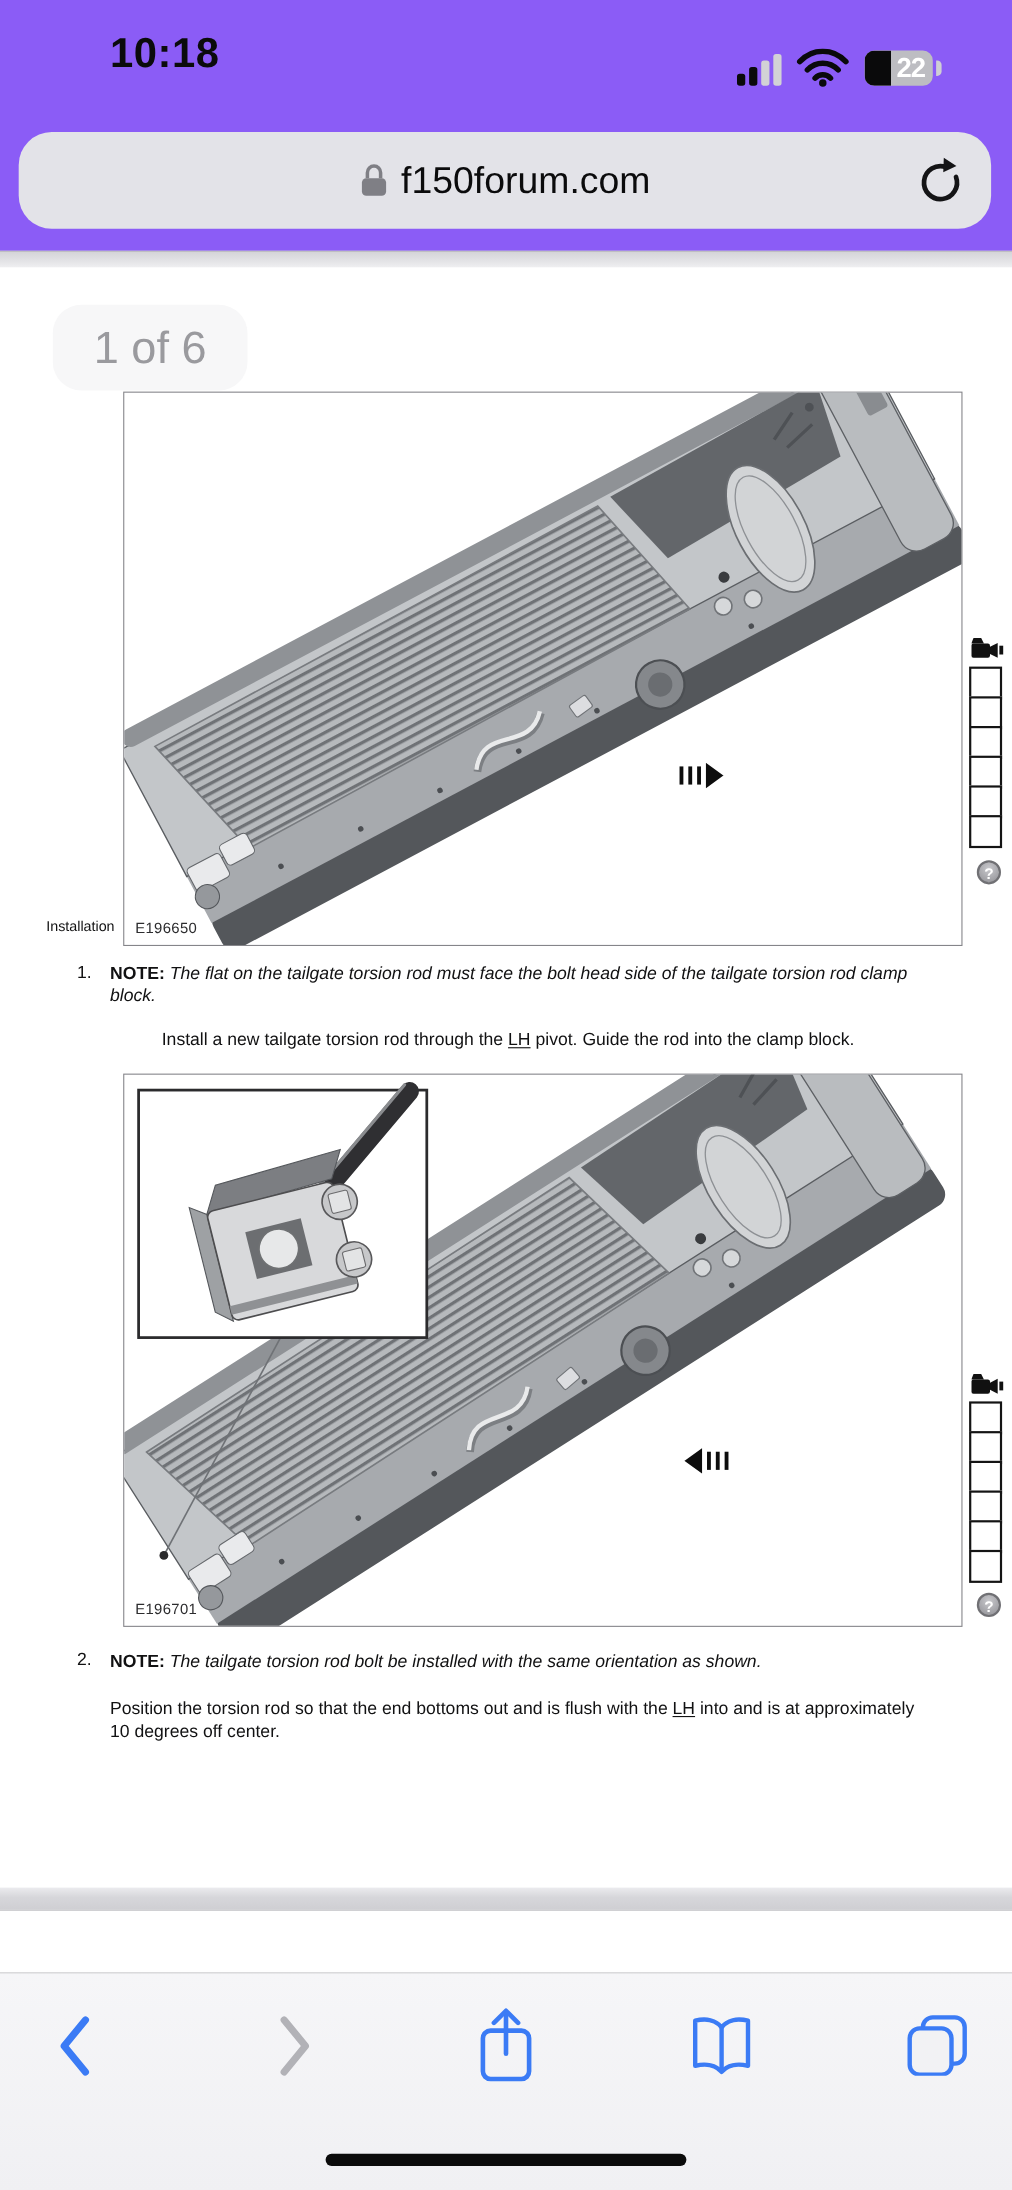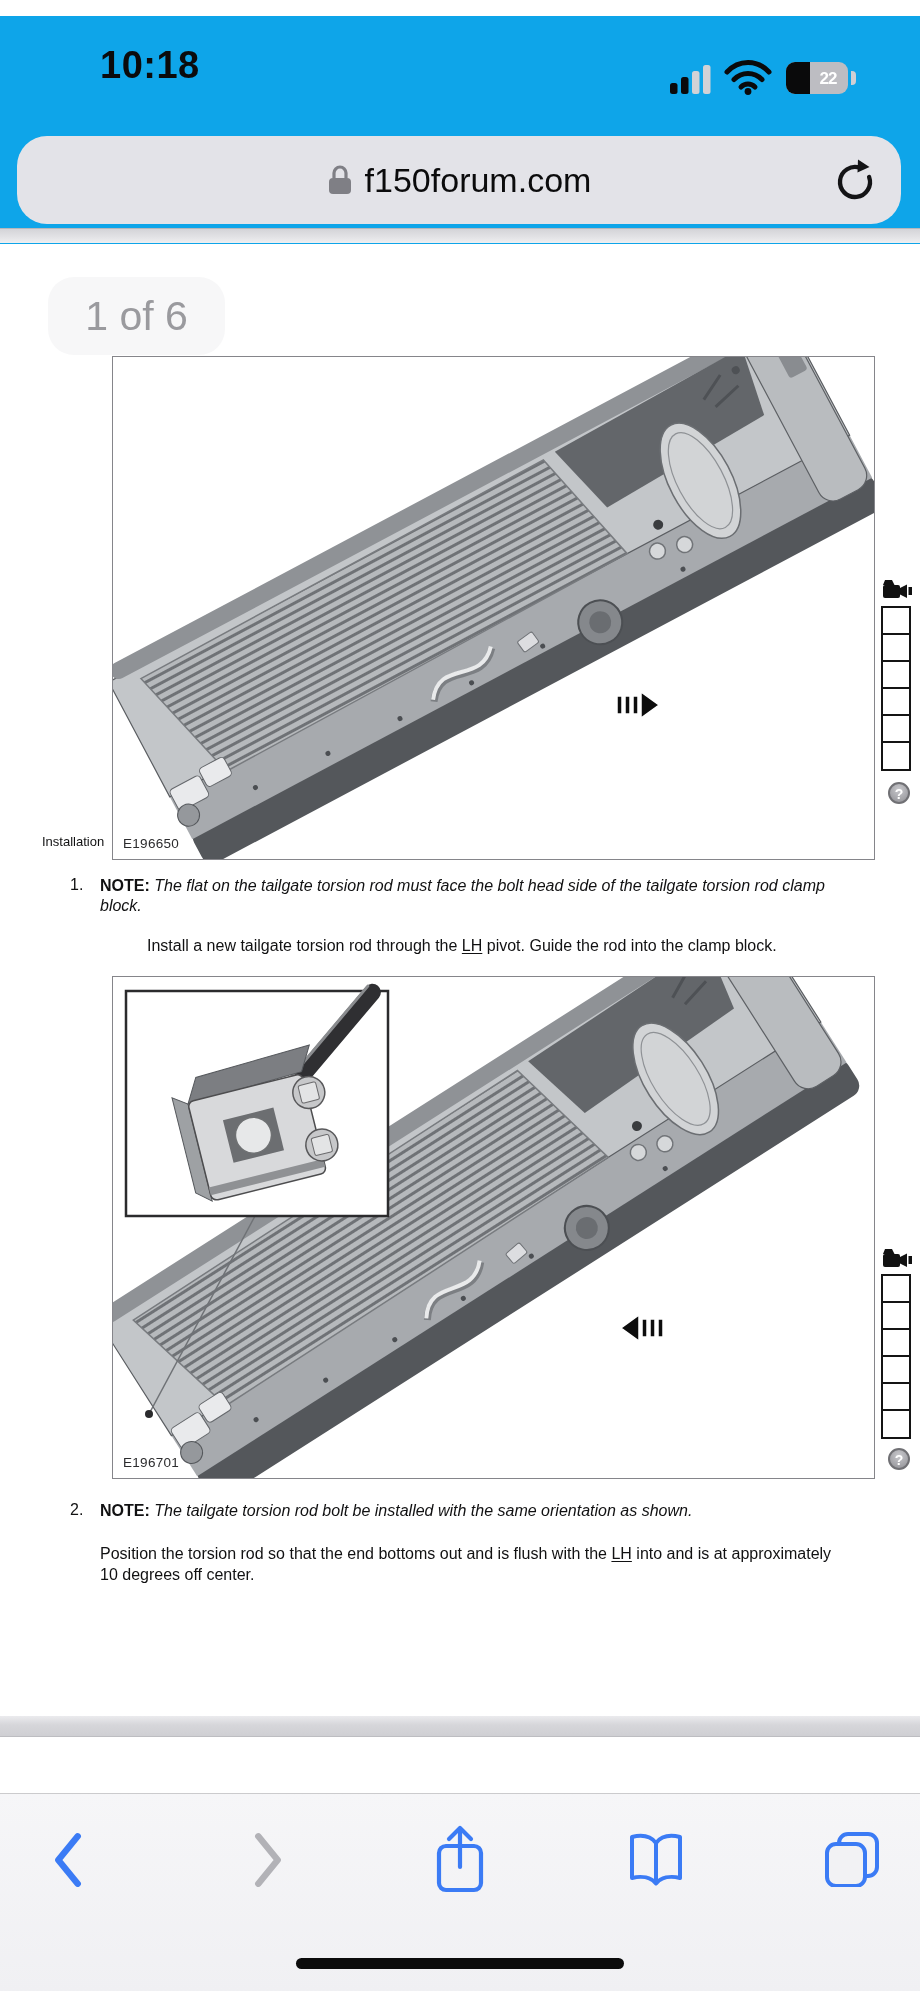--- a/index.html
+++ b/index.html
@@ -3,26 +3,26 @@
 <meta charset="utf-8">
 <style>
   html,body{margin:0;padding:0;background:#666;}
   .screen{
     position:relative;width:920px;height:1991px;margin:0 auto;
     background:#ffffff;overflow:hidden;
     font-family:"Liberation Sans", sans-serif;
     -webkit-font-smoothing:antialiased;
   }
   
-  .top-chrome{position:absolute;left:0;top:0;width:920px;height:228px;background:#0ea5e9;margin-top:16px;}
+  .top-chrome{position:absolute;left:0;top:0;width:920px;height:228px;background:#8b5cf6;}
   .time{position:absolute;left:100px;top:28px;width:130px;font-size:38px;font-weight:bold;color:#0b0b0c;letter-spacing:.5px;}
   .statgroup svg{position:absolute;}
   .battery{position:absolute;left:786px;top:46px;width:62px;height:32px;border-radius:9px;background:#bdbdc2;overflow:hidden;}
   .battery .fill{position:absolute;left:0;top:0;width:24px;height:32px;background:#0a0a0b;}
-  .battery .pct{position:absolute;left:22px;top:0;width:40px;height:32px;line-height:33px;text-align:center;font-size:17px;font-weight:bold;color:#ffffff;letter-spacing:-1px;}
+  .battery .pct{position:absolute;left:22px;top:0;width:40px;height:32px;line-height:33px;text-align:center;font-size:25px;font-weight:bold;color:#ffffff;letter-spacing:-1px;}
   .battery-nub{position:absolute;left:851px;top:55px;width:5px;height:14px;border-radius:0 4px 4px 0;background:#cfcfd4;}
   .url-bar{position:absolute;left:17px;top:120px;width:884px;height:88px;border-radius:30px;background:#e3e3e8;}
   .url-inner{position:absolute;left:0;top:0;width:100%;height:100%;display:flex;align-items:center;justify-content:center;gap:12px;}
   .domain{font-size:34px;color:#0b0b0c;}
   .reload{position:absolute;right:22px;top:20px;width:48px;height:48px;}
   
   .divider-top{position:absolute;left:0;top:228px;width:920px;height:14px;border-top:1px solid #b7b7bb;background:linear-gradient(180deg,#d4d4d8 0%,#e2e2e5 55%,#efeff1 100%);}
   .divider-bottom{position:absolute;left:0;top:1716px;width:920px;height:20px;border-bottom:1px solid #bdbdc1;background:linear-gradient(180deg,#ebebee 0%,#d6d6da 45%,#cfcfd3 100%);}
   
   .fig-counter{position:absolute;left:48px;top:277px;width:177px;height:78px;border-radius:26px;background:#f7f7f8;z-index:5;

